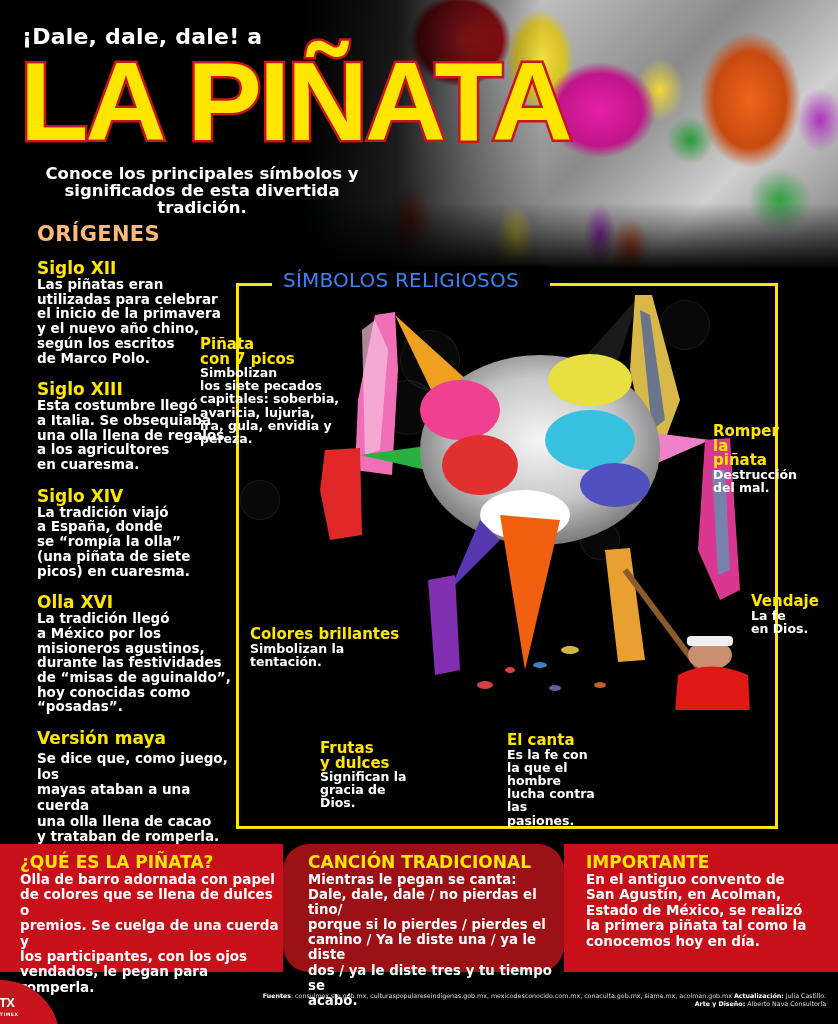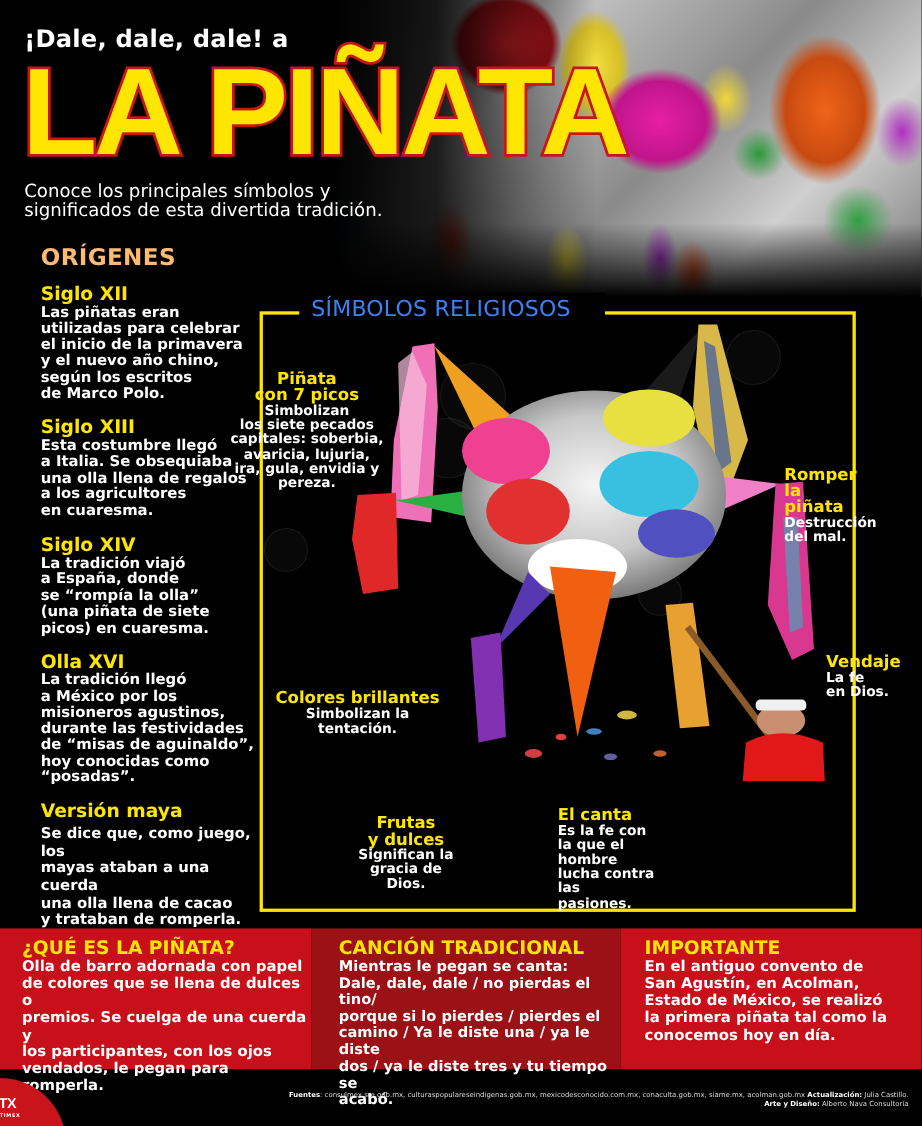--- a/index.html
+++ b/index.html
@@ -26,21 +26,21 @@
   }
   .hero-fade { position:absolute; left:300px; top:0; width:538px; height:270px;
     background:
       linear-gradient(90deg, #000 0%, rgba(0,0,0,0.85) 18%, rgba(0,0,0,0) 45%),
       linear-gradient(0deg, #000 0%, rgba(0,0,0,0) 25%);
   }
 
   .kicker { position:absolute; left:22px; top:24px; font-family:"DejaVu Sans", sans-serif; font-weight:bold; font-size:22px; color:#fff; letter-spacing:0.2px; }
   .title { position:absolute; left:20px; top:46px; font-family:"Liberation Sans", sans-serif; font-weight:bold; font-size:112px; line-height:112px; color:#ffe600; letter-spacing:-3px;
     -webkit-text-stroke:5px #c8141a; paint-order:stroke fill; text-shadow:0 0 0 #c8141a; }
-  .subtitle { position:absolute; left:22px; top:165px; font-size:16.5px; line-height:17px; font-weight:normal; color:#fff; width:360px; }
+  .subtitle { position:absolute; left:22px; top:165px; font-size:16.5px; line-height:17px; font-weight:bold; color:#fff; width:360px;text-align:center; }
 
   
   .origins { position:absolute; left:37px; top:222px; width:200px; }
   .origins-title { font-weight:bold; font-size:21px; color:#fdba74; margin-bottom:14px; letter-spacing:0.3px; }
   .entry { margin-bottom:16px; }
   .entry-head { color:#ffe600; font-weight:bold; font-size:17px; line-height:17px; }
   .entry-body { color:#fff; font-weight:bold; font-size:13.5px; line-height:14.7px; white-space:pre-line; }
   .entry.maya .entry-head { margin-bottom:4px; }
   .entry.maya .entry-body { line-height:15.6px; width:200px; }
 
@@ -51,21 +51,21 @@
 
   
   .bokeh { position:absolute; border-radius:50%; border:1px solid rgba(255,255,255,0.07); background:rgba(255,255,255,0.03); }
 
   
   .pinata { position:absolute; left:300px; top:290px; width:460px; height:420px; }
 
   .label { position:absolute; font-weight:bold; }
   .label .lh { color:#ffe600; font-size:15px; line-height:14.5px; display:block; }
   .label .lb { color:#fff; font-size:12.5px; line-height:13.2px; display:block; white-space:pre-line; }
-  .label.right { text-align:center; }
+  .label.right { text-align:left; }
 
   
   .boxes { position:absolute; left:0; top:844px; width:806px; height:128px; }
   .box { position:absolute; top:0; height:128px; padding:10px 0 0 20px; }
   .box-title { color:#ffe600; font-weight:bold; font-size:17px; line-height:17px; margin-bottom:1px; }
   .box-body { color:#fff; font-weight:bold; font-size:13.5px; line-height:15.4px; white-space:pre-line; }
 
   
   .footer { position:absolute; left:0; top:974px; width:838px; height:50px; }
   .logo { position:absolute; left:-18px; top:6px; width:78px; height:60px; background:#c8141a; border-radius:0 60px 0 0; }
@@ -241,21 +241,21 @@
 
 <div class="boxes">
   <div class="box" style="left:0;width:283px;background:#c8101a;">
     <div class="box-title">¿QUÉ ES LA PIÑATA?</div>
     <div class="box-body">Olla de barro adornada con papel
 de colores que se llena de dulces o
 premios. Se cuelga de una cuerda y
 los participantes, con los ojos
 vendados, le pegan para romperla.</div>
   </div>
-  <div class="box" style="left:283px;width:281px;background:#9b1115;padding-left:25px;">
+  <div class="box" style="left:283px;width:281px;background:#9b1115;padding-left:25px;border-radius:26px;">
     <div class="box-title">CANCIÓN TRADICIONAL</div>
     <div class="box-body" style="font-size:13.3px;line-height:15.1px;">Mientras le pegan se canta:
 Dale, dale, dale / no pierdas el tino/
 porque si lo pierdes / pierdes el
 camino / Ya le diste una / ya le diste
 dos / ya le diste tres y tu tiempo se
 acabó.</div>
   </div>
   <div class="box" style="left:564px;width:274px;background:#c8101a;padding-left:22px;">
     <div class="box-title">IMPORTANTE</div>

